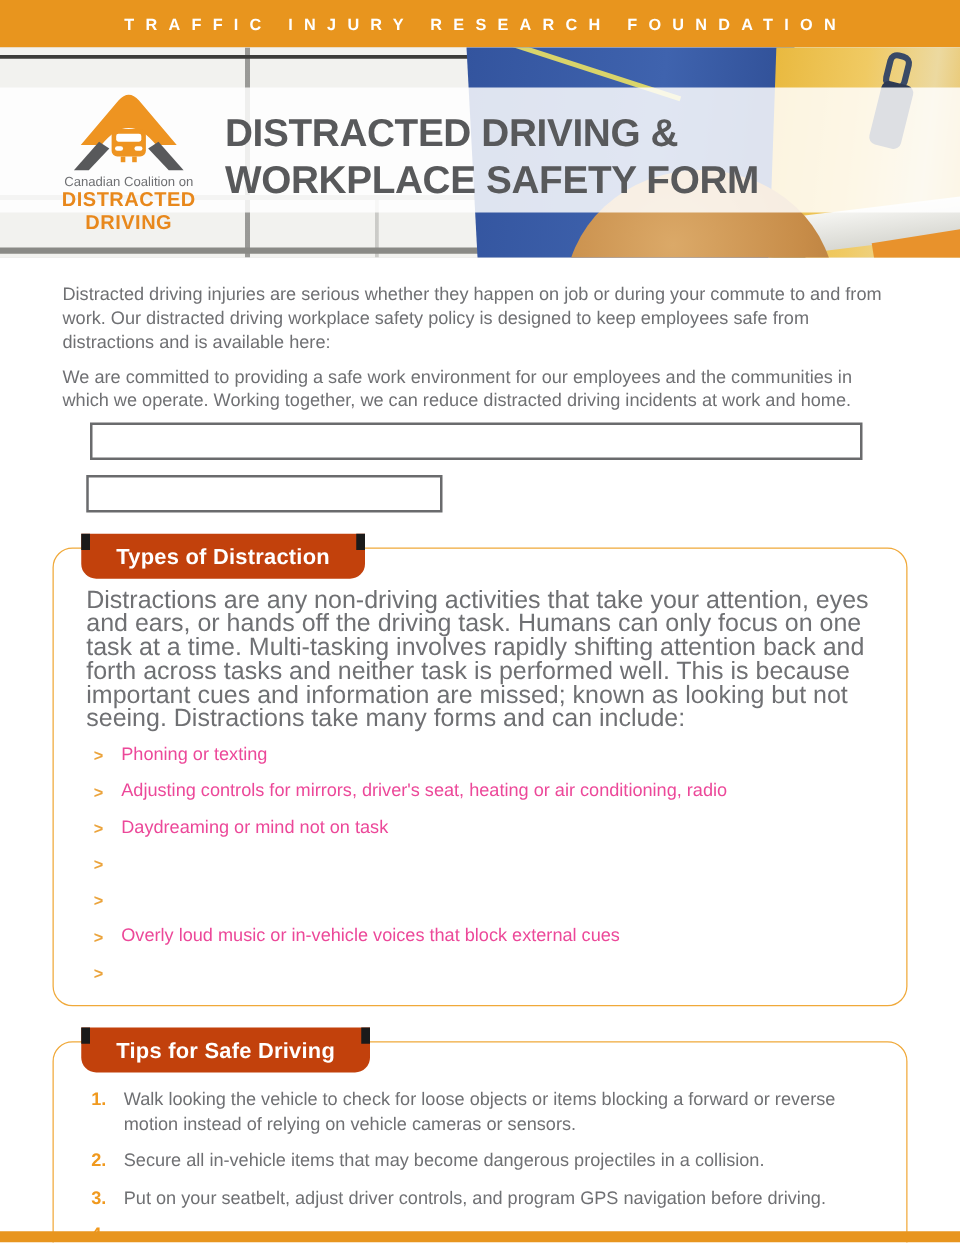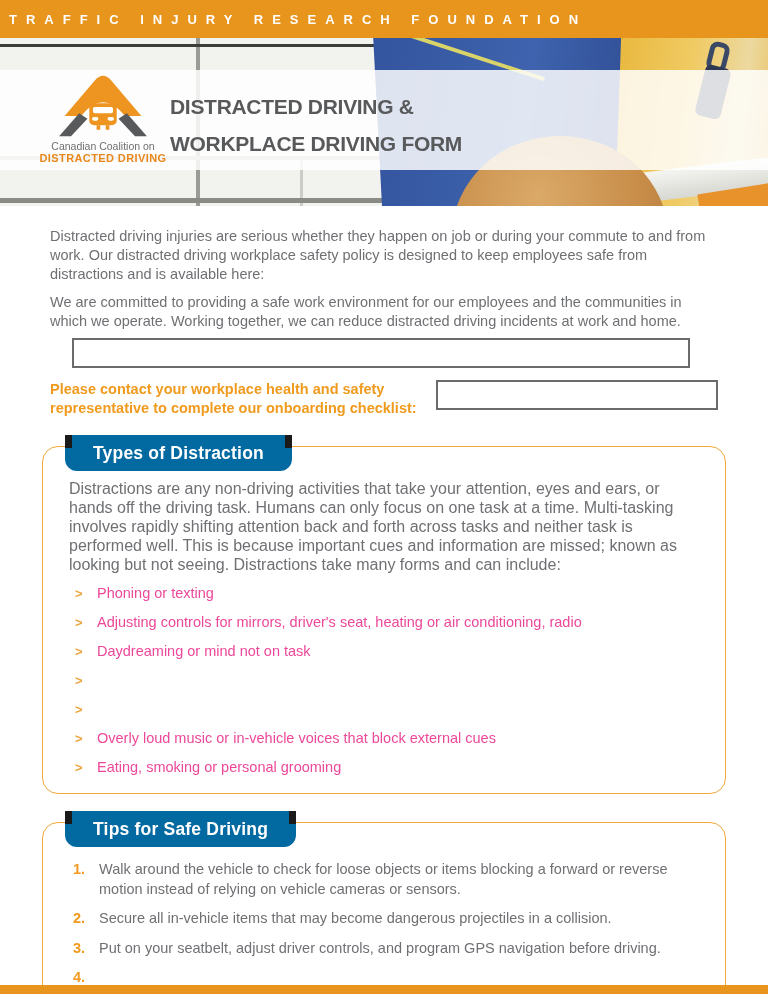--- a/index.html
+++ b/index.html
@@ -5,21 +5,21 @@
   * { margin:0; padding:0; box-sizing:border-box; }
   html,body { width:768px; }
   body {
     width:768px; height:994px; position:relative; overflow:hidden;
     background:#ffffff;
     font-family:"Liberation Sans", sans-serif;
     color:#6f7073;
   }
   
   .top-banner {
-    height:38px; background:#e8951e; display:flex; align-items:center; justify-content:flex-start;
+    height:38px; background:#e8951e; display:flex; align-items:center; justify-content:center;
   }
   .top-banner span {
     color:#ffffff; font-size:13px; font-weight:bold; letter-spacing:9px; white-space:nowrap;
     padding-left:9px;
   }
   
   .hero { position:relative; height:168px; overflow:hidden; background:#dcdcda; }
   .wall {
     position:absolute; inset:0;
     background:
@@ -66,25 +66,25 @@
     border:5px solid #3a4a66; border-radius:8px; transform:rotate(14deg); background:transparent;
   }
   .hero-band {
     position:absolute; left:0; top:32px; width:768px; height:100px;
     background:rgba(255,255,255,0.84);
   }
   
   .logo { position:absolute; left:38px; top:36px; width:130px; text-align:center; }
   .logo svg { display:block; margin:0 auto; }
   .logo-line1 { font-size:10.5px; color:#6f7073; margin-top:2px; }
-  .logo-line2 { font-size:11px; color:#e8881c; font-weight:bold; letter-spacing:0.4px; }
+  .logo-line2 { font-size:16px; color:#e8881c; font-weight:bold; letter-spacing:0.4px; }
   
   .hero-title {
-    position:absolute; left:170px; top:50px;
-    color:#58595b; font-size:21px; font-weight:800; letter-spacing:-0.3px; line-height:37px;
+    position:absolute; left:180px; top:50px;
+    color:#58595b; font-size:31px; font-weight:800; letter-spacing:-0.3px; line-height:37px;
     white-space:nowrap;
   }
   
   .content { padding:12px 50px 0 50px; }
   .para { font-size:14.5px; line-height:19px; color:#6f7073; margin-top:9px; }
   .policy-input {
     display:block; margin:7px 0 0 22px; width:618px; height:30px;
     border:2px solid #6a6b6d; background:#fff; font-size:14px; color:#6f7073; padding:0 8px;
   }
   .contact-row { display:flex; margin-top:12px; align-items:flex-start; }
@@ -96,28 +96,28 @@
     border:2px solid #6a6b6d; background:#fff; font-size:14px; color:#6f7073; padding:0 8px;
   }
   
   .section-box {
     position:relative; margin:28px 42px 0 42px; width:684px;
     border:1.5px solid #f0a93a; border-radius:16px;
     padding:32px 26px 16px 26px;
   }
   .section-tab {
     position:absolute; top:-12px; left:22px; height:36px;
-    background:#0369a1; border-radius:0 0 12px 12px;
+    background:#c2410c; border-radius:0 0 12px 12px;
     display:flex; align-items:center; padding:0 28px;
   }
   .tab-end { position:absolute; top:0; width:7px; height:13px; background:#1a1a1a; }
   .tab-end.left { left:0; }
   .tab-end.right { right:0; }
   .section-tab span { color:#ffffff; font-size:17.5px; font-weight:bold; letter-spacing:0.2px; }
-  .section-intro { font-size:16px; line-height:19px; color:#6f7073; }
+  .section-intro { font-size:20px; line-height:19px; color:#6f7073; }
   
   .bullet-list { margin-top:4px; }
   .bullet { display:flex; margin-top:10px; font-size:14.5px; line-height:19px; }
   .b-marker { width:28px; padding-left:6px; color:#eba43d; font-weight:bold; font-size:13px; flex:none; }
   .b-text { color:#ec4899; }
   
   .tips-box { padding-top:37px; }
   .tip { display:flex; margin-bottom:10px; font-size:14.5px; line-height:19.5px; }
   .tip-num { width:30px; padding-left:4px; color:#f0991e; font-weight:bold; flex:none; }
   .tip-text { color:#6f7073; }
@@ -154,30 +154,29 @@
       <rect x="55" y="47" width="7" height="4" rx="2" fill="#ffffff"></rect>
       <rect x="43" y="56" width="4" height="5" fill="#ee9421"></rect>
       <rect x="53" y="56" width="4" height="5" fill="#ee9421"></rect>
     </svg>
     <div class="logo-line1">Canadian Coalition on</div>
     <div class="logo-line2">DISTRACTED DRIVING</div>
   </div>
 
   <div class="hero-title">
     <div>DISTRACTED DRIVING &amp;</div>
-    <div>WORKPLACE DRIVING FORM</div>
+    <div>WORKPLACE SAFETY FORM</div>
   </div>
 </div>
 
 <div class="content">
   <p class="para">Distracted driving injuries are serious whether they happen on job or during your commute to and from work. Our distracted driving workplace safety policy is designed to keep employees safe from distractions and is available here:</p>
   <p class="para">We are committed to providing a safe work environment for our employees and the communities in which we operate. Working together, we can reduce distracted driving incidents at work and home.</p>
   <input type="text" class="policy-input" value="" style="">
   <div class="contact-row">
-    <div class="contact-label">Please contact your workplace health and safety representative to complete our onboarding checklist:</div>
     <input type="text" class="checklist-input" value="" style="">
   </div>
 </div>
 
 <div class="section-box">
   <div class="section-tab">
     <div class="tab-end left"></div>
     <div class="tab-end right"></div>
     <span>Types of Distraction</span>
   </div>
@@ -200,35 +199,34 @@
     </div>
     <div class="bullet">
       <span class="b-marker">&gt;</span>
     </div>
     <div class="bullet">
       <span class="b-marker">&gt;</span>
       <span class="b-text">Overly loud music or in-vehicle voices that block external cues</span>
     </div>
     <div class="bullet">
       <span class="b-marker">&gt;</span>
-      <span class="b-text">Eating, smoking or personal grooming</span>
     </div>
   </div>
 </div>
 
 <div class="section-box tips-box">
   <div class="section-tab">
     <div class="tab-end left"></div>
     <div class="tab-end right"></div>
     <span>Tips for Safe Driving</span>
   </div>
   <div>
     <div class="tip">
       <span class="tip-num">1.</span>
-      <span class="tip-text">Walk around the vehicle to check for loose objects or items blocking a forward or reverse motion instead of relying on vehicle cameras or sensors.</span>
+      <span class="tip-text">Walk looking the vehicle to check for loose objects or items blocking a forward or reverse motion instead of relying on vehicle cameras or sensors.</span>
     </div>
     <div class="tip">
       <span class="tip-num">2.</span>
       <span class="tip-text">Secure all in-vehicle items that may become dangerous projectiles in a collision.</span>
     </div>
     <div class="tip">
       <span class="tip-num">3.</span>
       <span class="tip-text">Put on your seatbelt, adjust driver controls, and program GPS navigation before driving.</span>
     </div>
     <div class="tip">

